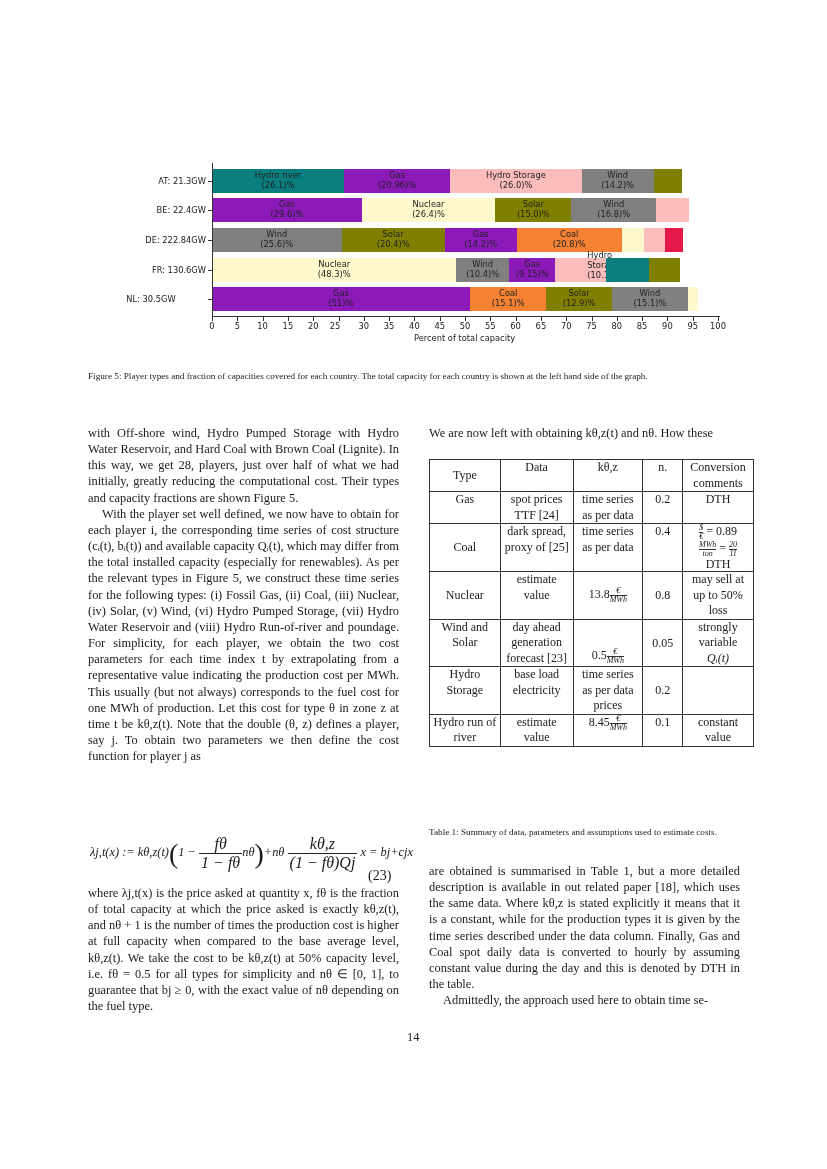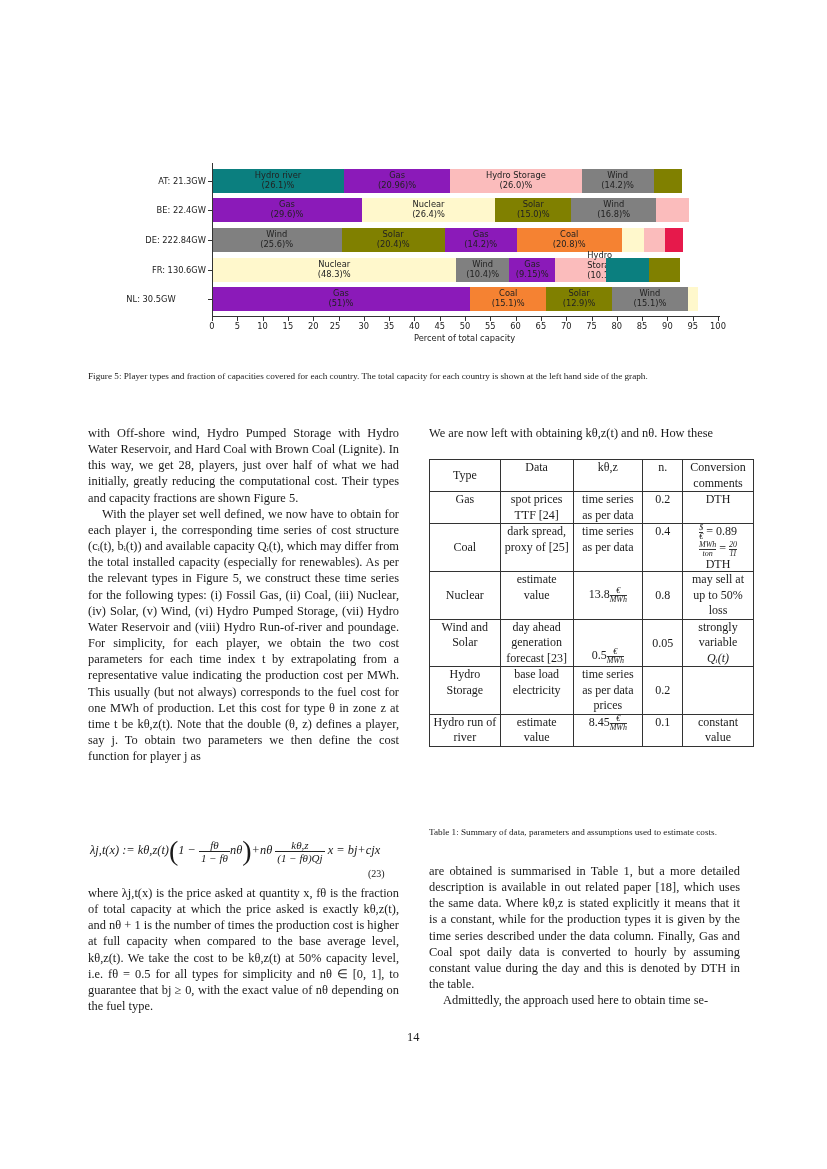--- a/index.html
+++ b/index.html
@@ -23,25 +23,25 @@
 
   .caption { position: absolute; font-size: 9.2px; line-height: 13px; }
 
   
   .col { position: absolute; font-size: 12.4px; line-height: 16.15px; text-align: justify; }
   .col p { margin: 0; }
   .indent { text-indent: 14px; }
   i { font-style: italic; }
 
   .equation { position: absolute; font-size: 12.4px; font-style: italic; white-space: nowrap; }
-  .frac { display: inline-block; vertical-align: middle; text-align: center; font-size: 11px; }
+  .frac { display: inline-block; vertical-align: middle; text-align: center; font-size: 16px; }
   .frac .num { display: block; border-bottom: 1px solid #222; padding: 0 2px; }
   .frac .den { display: block; padding: 0 2px; }
   .paren { font-size: 28px; font-style: normal; vertical-align: middle; font-weight: 200; }
-  .eqnum { position: absolute; font-size: 10px; }
+  .eqnum { position: absolute; font-size: 14px; }
 
   
   table.summary { position: absolute; border-collapse: collapse; font-size: 12px; line-height: 15.5px; }
   table.summary td, table.summary th { border: 1px solid #333; text-align: center; vertical-align: top;
      padding: 0 3px; font-weight: normal; }
   .vmid { vertical-align: middle !important; }
   .mfrac { display: inline-block; vertical-align: middle; text-align: center; font-size: 8px; line-height: 8px; font-style: italic; }
   .mfrac span { display: block; }
   .mfrac .n { border-bottom: 1px solid #333; }
 

